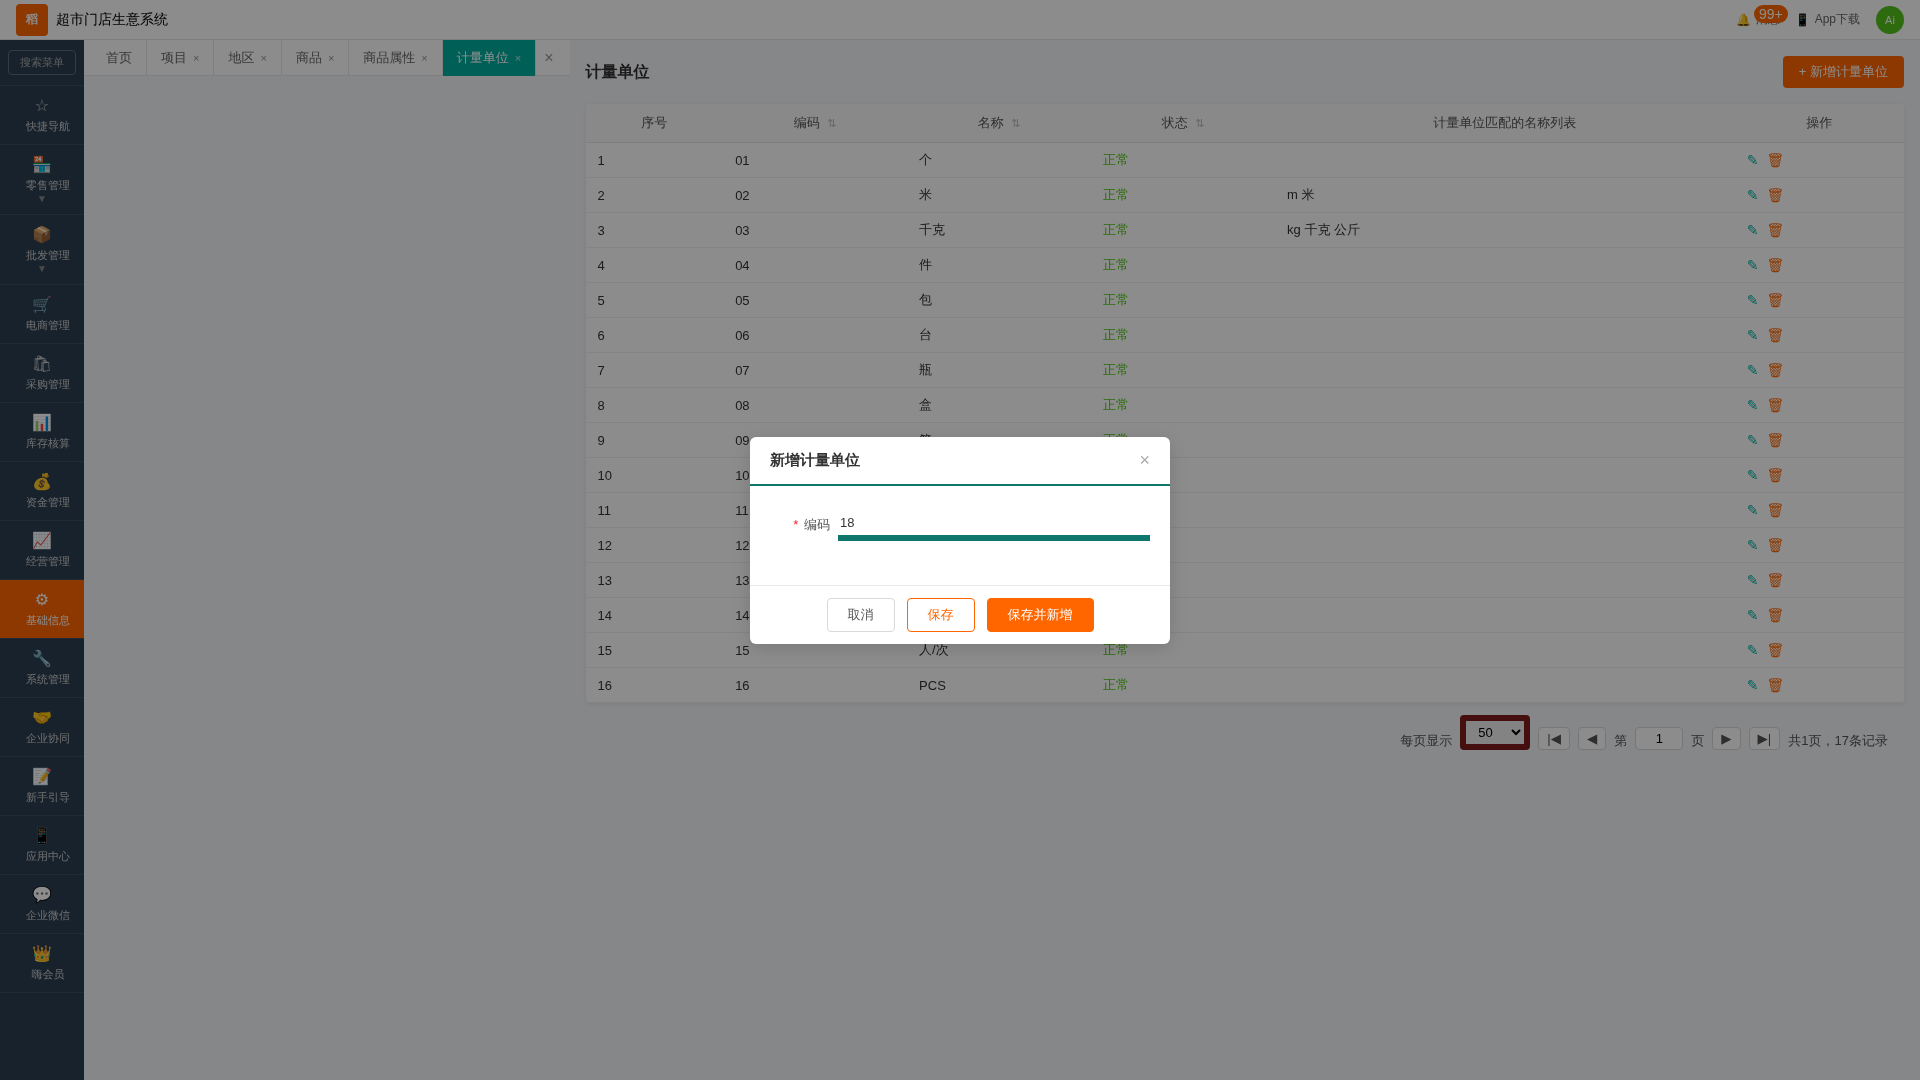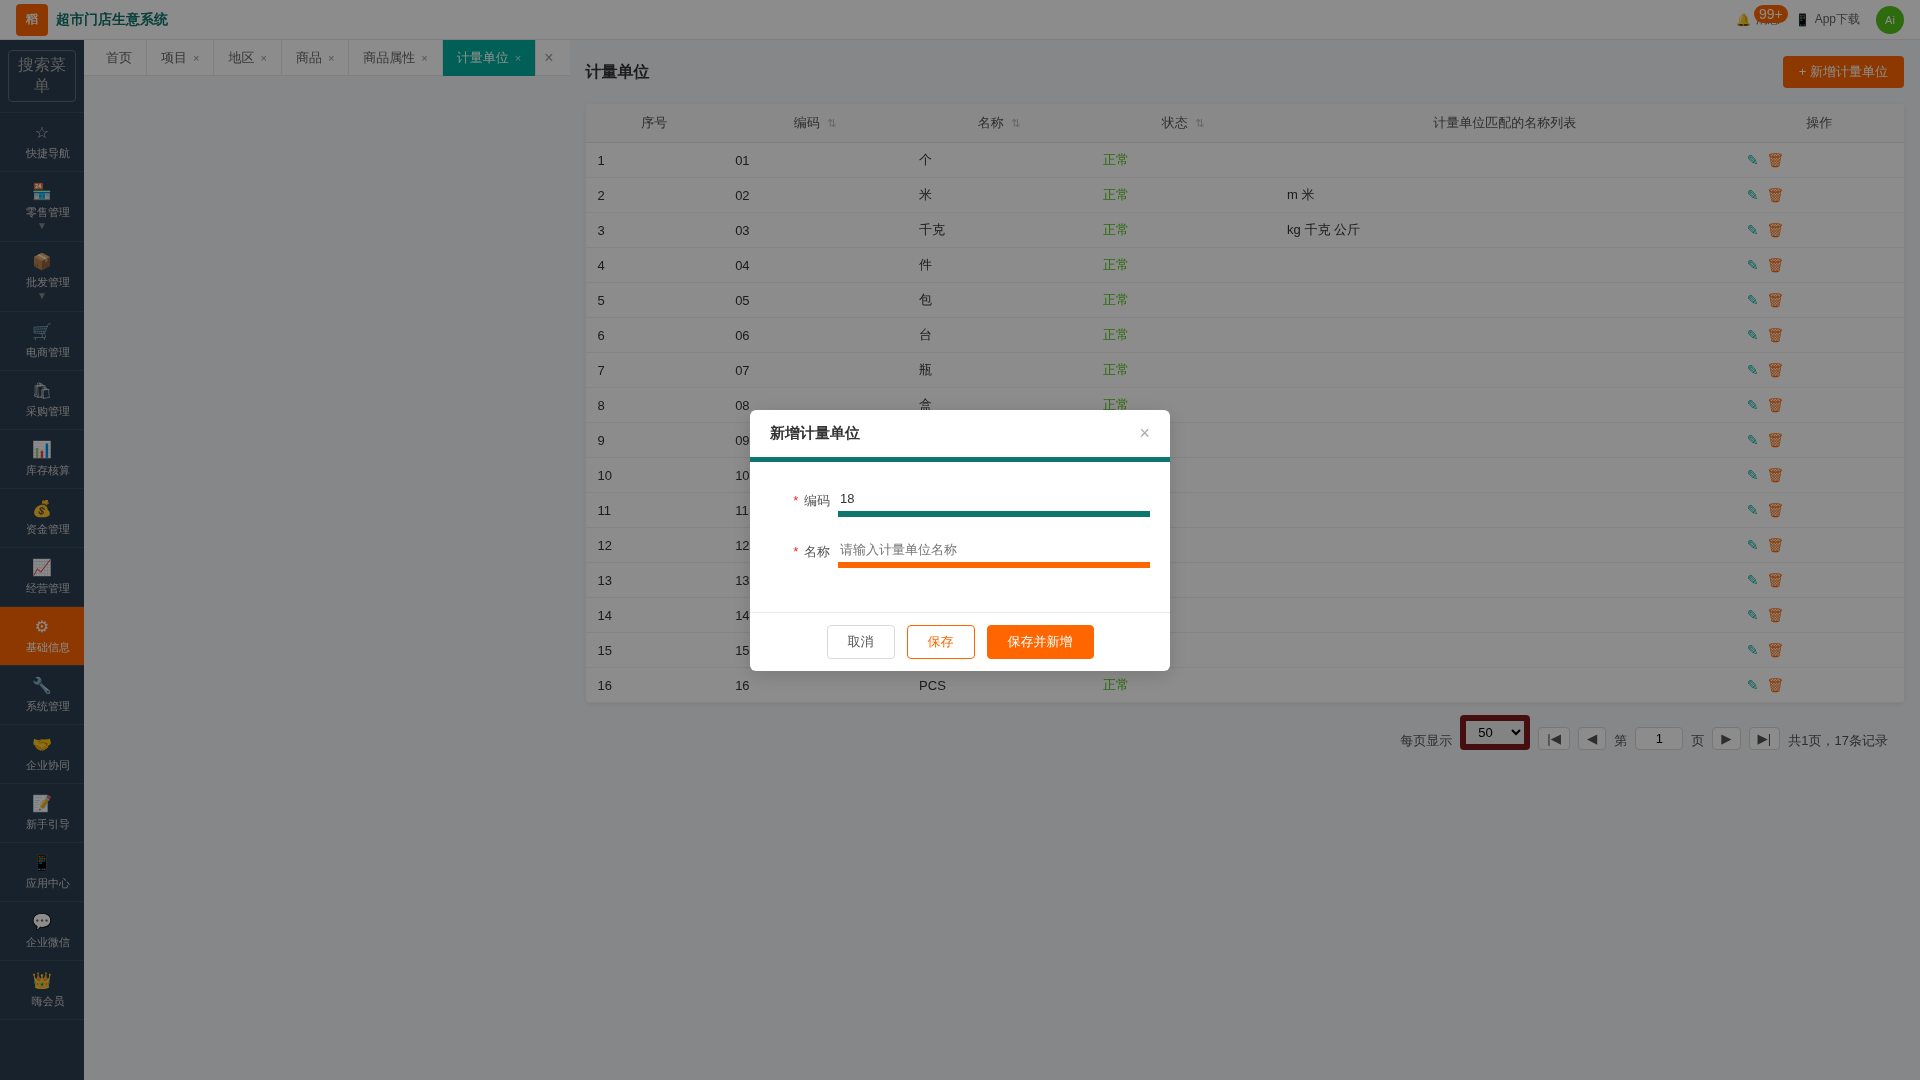--- a/index.html
+++ b/index.html
@@ -4,33 +4,33 @@
   <style>
     * { box-sizing: border-box; margin: 0; padding: 0; }
     body { font-family: 'Microsoft YaHei', Arial, sans-serif; font-size: 13px; background: #f0f2f5; color: #333; overflow: hidden; }
 
     
     .app-container { display: flex; flex-direction: column; height: 1080px; width: 1920px; }
     .top-bar { height: 40px; background: #fff; border-bottom: 1px solid #e8e8e8; display: flex; align-items: center; padding: 0 16px; justify-content: space-between; }
     .top-bar-left { display: flex; align-items: center; gap: 12px; }
     .logo-area { display: flex; align-items: center; gap: 8px; }
     .logo-icon { width: 32px; height: 32px; background: #f60; border-radius: 4px; display: flex; align-items: center; justify-content: center; color: #fff; font-weight: bold; font-size: 12px; }
-    .logo-text { font-size: 14px; font-weight: bold; color: #0f766e; }
+    .logo-text { font-size: 14px; font-weight: normal; color: #000000; }
     .top-bar-right { display: flex; align-items: center; gap: 16px; }
     .notification-btn { display: flex; align-items: center; gap: 4px; cursor: pointer; color: #666; font-size: 12px; position: relative; }
     .badge { background: #f60; color: #fff; border-radius: 10px; padding: 1px 5px; font-size: 14px; position: absolute; top: -6px; right: -8px; }
     .app-download { display: flex; align-items: center; gap: 4px; cursor: pointer; color: #666; font-size: 12px; }
     .user-avatar { width: 28px; height: 28px; background: #52c41a; border-radius: 50%; display: flex; align-items: center; justify-content: center; color: #fff; font-size: 11px; cursor: pointer; }
 
     .main-layout { display: flex; flex: 1; overflow: hidden; }
 
     
     .sidebar { width: 84px; background: #2c3e50; color: #ccc; display: flex; flex-direction: column; overflow-y: auto; }
     .sidebar-search { padding: 10px 8px; border-bottom: 1px solid #3d4f60; }
-    .sidebar-search-btn { width: 100%; background: transparent; border: 1px solid #5a6e7e; border-radius: 4px; color: #aaa; font-size: 16px; padding: 4px 6px; cursor: pointer; text-align: center; }
+    .sidebar-search-btn { width: 100%; background: transparent; border: 1px solid #5a6e7e; border-radius: 4px; color: #aaa; font-size: 11px; padding: 4px 6px; cursor: pointer; text-align: center; }
     .sidebar-item { display: flex; flex-direction: column; align-items: center; padding: 10px 4px; cursor: pointer; border-bottom: 1px solid #3a4d5e; transition: background 0.2s; }
     .sidebar-item.active { background: #f60; color: #fff; }
     .sidebar-item-label { font-size: 11px; margin-top: 4px; text-align: center; white-space: nowrap; margin-left: 12px; }
     .sidebar-item-icon { font-size: 16px; }
     .sidebar-sub-arrow { font-size: 10px; color: #888; }
 
     
     .content-area { flex: 1; display: flex; flex-direction: row; overflow: hidden; background: #f5f6fa; }
 
     
@@ -60,21 +60,21 @@
     .pagination { display: flex; align-items: flex-end; justify-content: flex-end; padding: 12px 16px; gap: 8px; font-size: 13px; color: #555; }
     .page-size-select { border: 6px solid #7f1d1d; border-radius: 4px; padding: 3px 8px; font-size: 13px; cursor: pointer; }
     .page-btn { border: 1px solid #d9d9d9; background: #fff; border-radius: 4px; padding: 3px 8px; cursor: pointer; color: #555; }
     .page-input { border: 1px solid #d9d9d9; border-radius: 4px; padding: 3px 6px; width: 48px; text-align: center; font-size: 13px; }
 
     
     .overlay { position: fixed; top: 0; left: 0; width: 100%; height: 100%; background: rgba(0,0,0,0.45); z-index: 100; display: flex; align-items: center; justify-content: center; }
 
     
     .modal { background: #fff; border-radius: 6px; width: 420px; box-shadow: 0 4px 20px rgba(0,0,0,0.15); overflow: hidden; }
-    .modal-header { padding: 14px 20px; border-bottom: 5px solid #0f766e; display: flex; justify-content: space-between; align-items: center; }
+    .modal-header { padding: 14px 20px; border-bottom: 2px solid #0f766e; display: flex; justify-content: space-between; align-items: center; }
     .modal-title { font-size: 15px; font-weight: 600; color: #333; }
     .modal-close { cursor: pointer; color: #aaa; font-size: 18px; line-height: 1; }
     .modal-body { padding: 24px 20px; }
     .form-row { display: flex; align-items: center; margin-bottom: 20px; }
     .form-label { width: 60px; text-align: right; font-size: 13px; color: #555; margin-right: 8px; flex-shrink: 0; }
     .required-star { color: #f5222d; margin-right: 2px; }
     .form-input { flex: 1; border: none; border-bottom: 6px solid #0f766e; padding: 5px 2px; font-size: 13px; outline: none; color: #333; }
     .form-input.placeholder-input { border-bottom-color: #f60; }
     .modal-footer { padding: 12px 20px; border-top: 1px solid #e8e8e8; display: flex; justify-content: center; gap: 12px; }
     .btn-cancel { border: 1px solid #d9d9d9; background: #fff; color: #555; padding: 7px 20px; border-radius: 4px; cursor: pointer; font-size: 13px; }
@@ -473,27 +473,20 @@
       <span class="modal-close">×</span>
     </div>
     <div class="modal-body">
       <div class="form-row">
         <div class="form-label">
           <span class="required-star">*</span>
           <span>编码</span>
         </div>
         <input type="text" class="form-input" value="18" style="">
       </div>
-      <div class="form-row">
-        <div class="form-label">
-          <span class="required-star">*</span>
-          <span>名称</span>
-        </div>
-        <input type="text" class="form-input placeholder-input" placeholder="请输入计量单位名称" style="">
-      </div>
     </div>
     <div class="modal-footer">
       <button class="btn-cancel">取消</button>
       <button class="btn-save">保存</button>
       <button class="btn-save-new">保存并新增</button>
     </div>
   </div>
 </div>
 
 </body></html>

